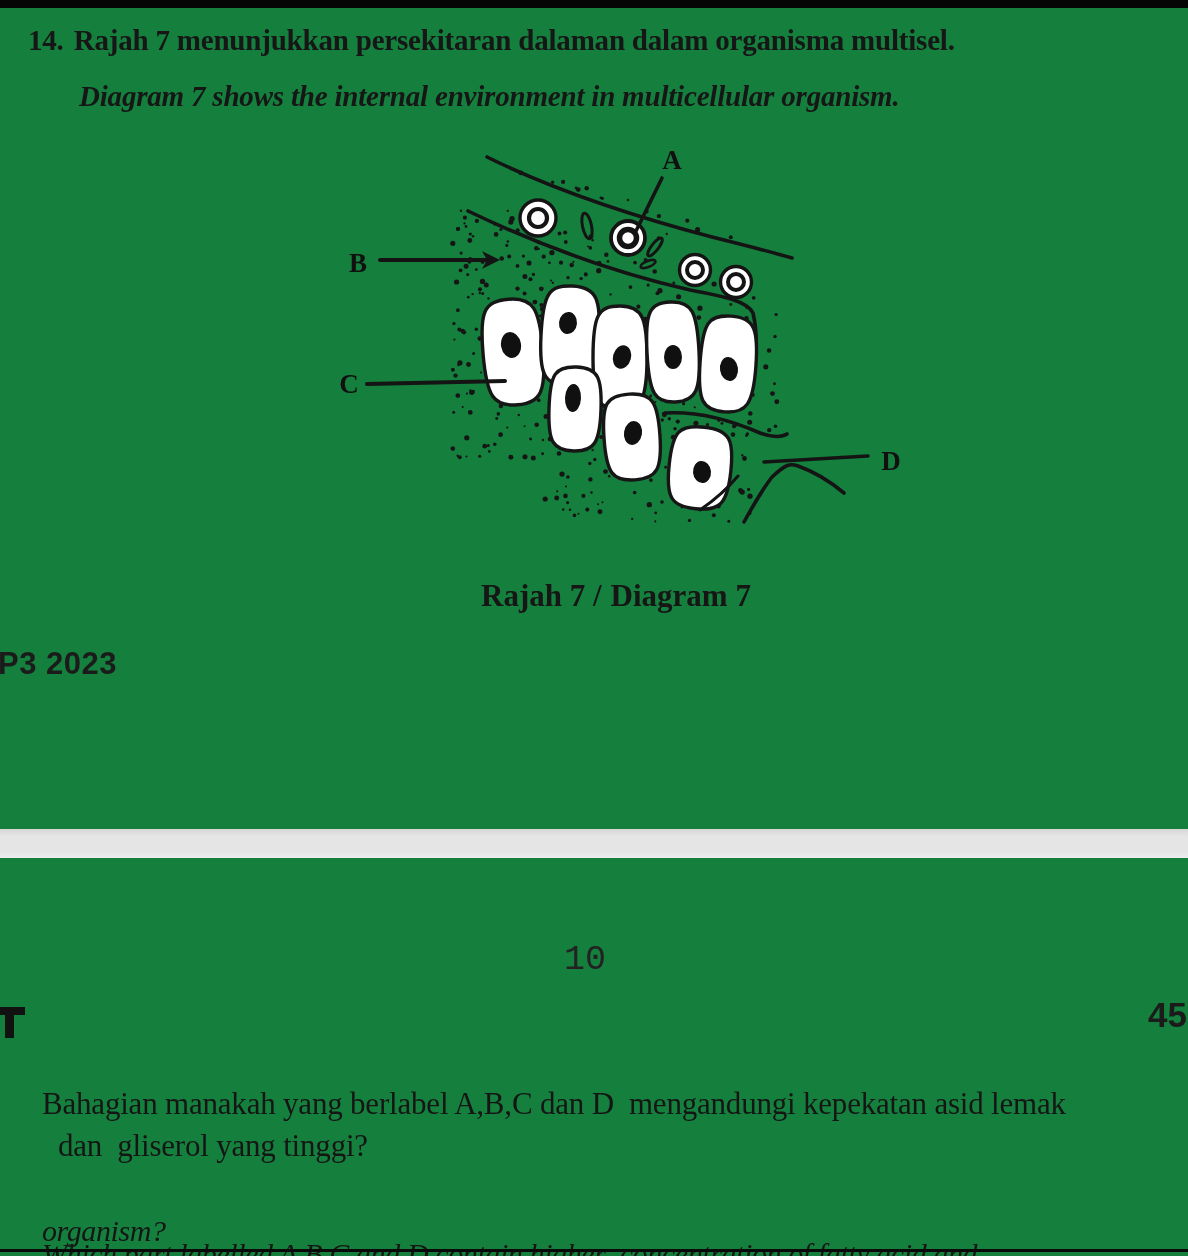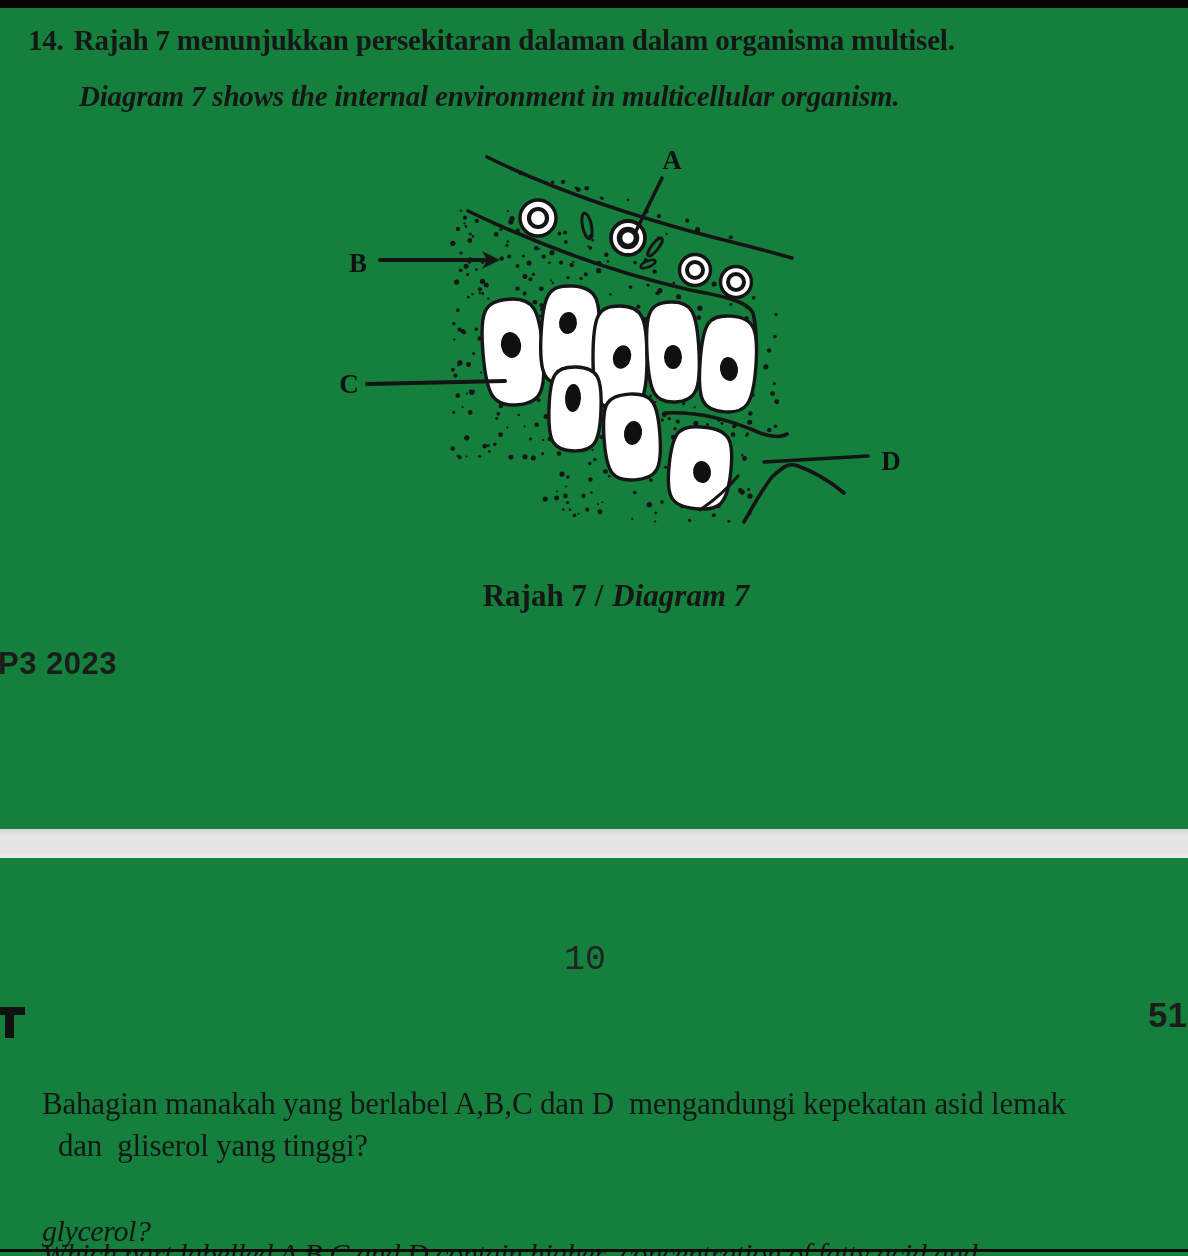--- a/index.html
+++ b/index.html
@@ -13,21 +13,21 @@
   }
   .abs{position:absolute;}
   .serif{font-family:"Liberation Serif","DejaVu Serif",serif;}
   .sans{font-family:"Liberation Sans","DejaVu Sans",sans-serif;}
   #top-bar{left:0;top:0;width:1188px;height:8px;background:#050505;}
   #q-line1{left:28px;top:24px;font-size:29px;font-weight:700;white-space:pre;letter-spacing:-0.2px;}
   #q-line1 .qnum{margin-right:10px;}
   #q-line2{left:79px;top:80px;font-size:29px;font-weight:700;font-style:italic;white-space:pre;letter-spacing:-0.2px;}
   #diagram{left:330px;top:130px;width:600px;height:400px;}
   #caption{left:330px;top:578px;width:600px;text-align:center;font-size:31px;font-weight:700;padding-right:28px;box-sizing:border-box;}
-  #caption .it{font-style:italic;margin-left:9px;}
+  #caption .it{margin-left:9px;}
   #source-tag{left:-2px;top:646px;font-size:31px;font-weight:700;letter-spacing:0.5px;color:#1b1b1b;}
   #gray-band{left:0;top:829px;width:1188px;height:29px;background:linear-gradient(#d6d6d6,#e5e5e5 25%,#e5e5e5 80%,#eeeeee);}
   #tcut-bar{left:0;top:1007px;width:25px;height:8px;background:#111;}
   #tcut-stem{left:5px;top:1013px;width:9px;height:25px;background:#111;}
   #page-num{left:564px;top:940px;font-size:35px;color:#222;font-family:Liberation Mono, monospace;}
   #right-num{left:1148px;top:995px;font-size:35px;font-weight:700;color:#1b1b1b;}
   .qbody{left:42px;white-space:pre;font-size:31px;color:#151515;letter-spacing:-0.2px;}
   #body-my-1{top:1086px;}
   #body-my-2{top:1128px;margin-left:16px;}
   #body-en-1{top:1237px;font-style:italic;font-size:30px;letter-spacing:-0.4px;}
@@ -363,21 +363,21 @@
   <div id="source-tag" class="abs sans">P3 2023</div>
 
   <div id="gray-band" class="abs"></div>
 
   <div>
     <div id="tcut-bar" class="abs"></div>
     <div id="tcut-stem" class="abs"></div>
   </div>
 
   <div id="page-num" class="abs serif">10</div>
-  <div id="right-num" class="abs sans">51</div>
+  <div id="right-num" class="abs sans">45</div>
 
   <div id="body-my-1" class="abs qbody serif">Bahagian manakah yang berlabel A,B,C dan D  mengandungi kepekatan asid lemak</div>
   <div id="body-my-2" class="abs qbody serif">dan  gliserol yang tinggi?</div>
   <div id="body-en-1" class="abs qbody serif">Which part labelled A,B,C and D contain higher  concentration of fatty acid and</div>
-  <div id="body-en-2" class="abs qbody serif">glycerol?</div>
+  <div id="body-en-2" class="abs qbody serif">organism?</div>
 
   <div id="bottom-line" class="abs"></div>
 </div>
 
 </body></html>

